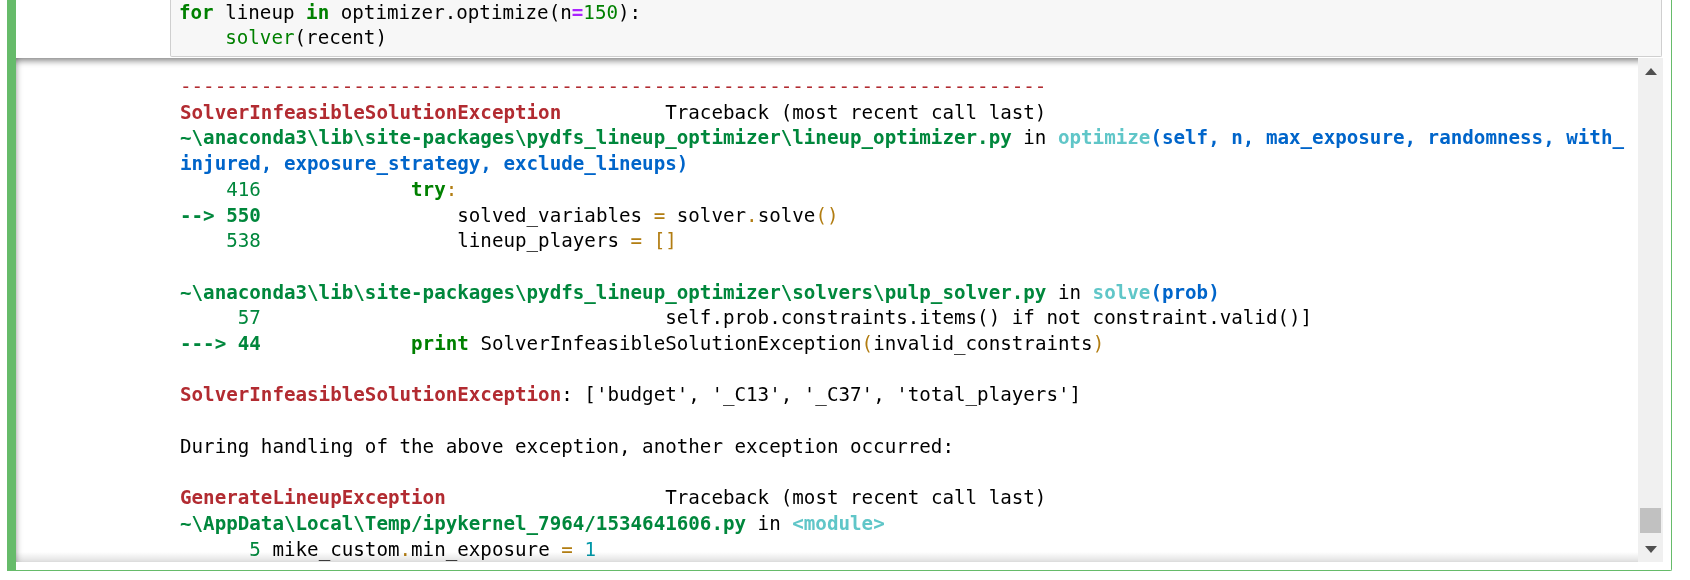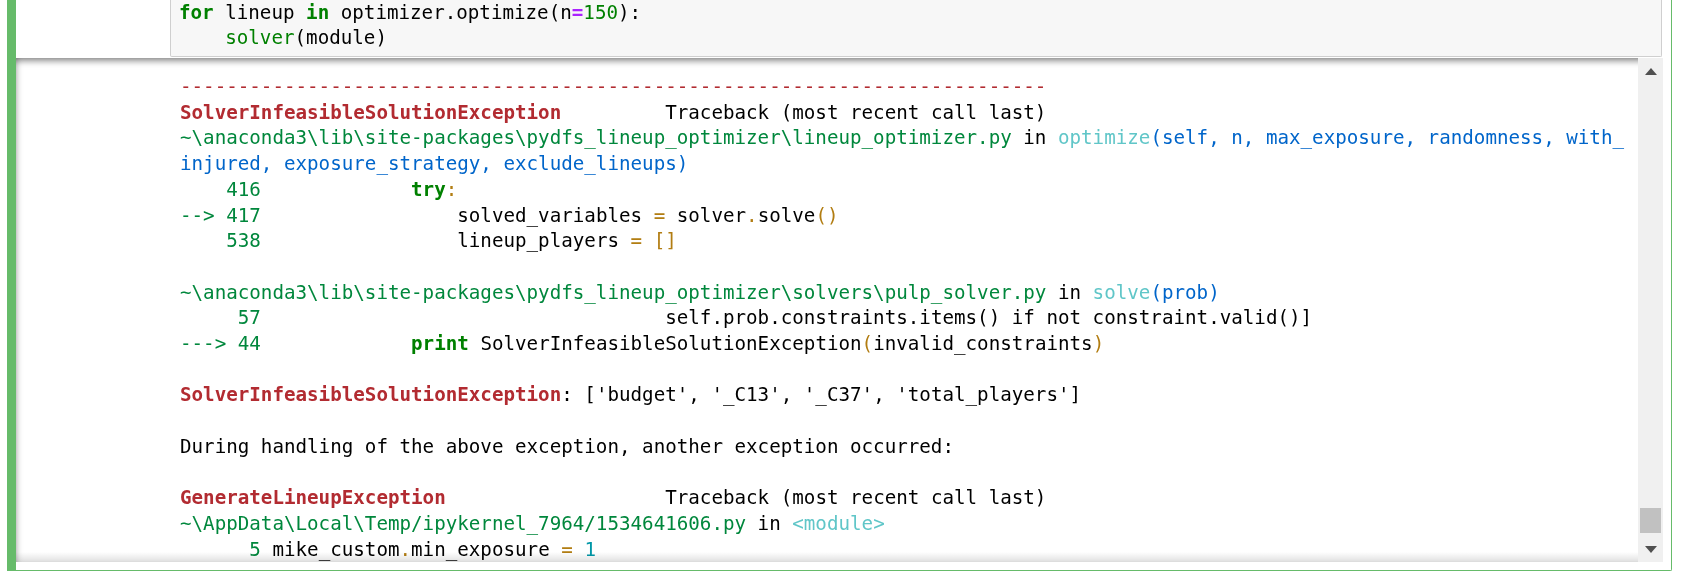--- a/index.html
+++ b/index.html
@@ -14,45 +14,45 @@
   .scrollbar { position:absolute; left:1638px; top:58px; width:25px; height:504px; background:#f0f0f0; }
   .sb-up { position:absolute; left:1645px; top:68px; width:0; height:0; border-left:6px solid transparent; border-right:6px solid transparent; border-bottom:7px solid #505050; }
   .sb-down { position:absolute; left:1645px; top:546px; width:0; height:0; border-left:6px solid transparent; border-right:6px solid transparent; border-top:7px solid #505050; }
   .sb-thumb { position:absolute; left:1640px; top:508px; width:21px; height:25px; background:#c1c1c1; }
   .kw { color:#008000; font-weight:bold; }
   .op { color:#aa22ff; font-weight:bold; }
   .num { color:#008000; }
   .bi { color:#008000; }
   .red { color:#b22b31; font-weight:bold; }
   .red-n { color:#b22b31; }
-  .grn { color:#00873c; font-weight:normal; }
+  .grn { color:#00873c; font-weight:bold; }
   .grn-n { color:#00873c;margin-top:36px; }
-  .cyn { color:#60c6c8; }
-  .blu { color:#0065ca; font-weight:normal; }
+  .cyn { color:#60c6c8;font-weight:bold; }
+  .blu { color:#0065ca; font-weight:bold; }
   .org { color:#b27d12; }
   .teal { color:#0097a7; }
 </style>
 </head>
 <body>
 
 <div class="cell"></div>
 <div class="cell-bar"></div>
 
 <div class="input-area">
   <div class="code" style="top:2px;"><span class="kw">for</span><span> lineup </span><span class="kw">in</span><span> optimizer.optimize(n</span><span class="op">=</span><span class="num">150</span><span>):</span></div>
-  <div class="code" style="top:27px;"><span>    </span><span class="bi">solver</span><span>(module)</span></div>
+  <div class="code" style="top:27px;"><span>    </span><span class="bi">solver</span><span>(recent)</span></div>
 </div>
 
 <div class="output-wrap">
   <div class="out"><span class="red-n">---------------------------------------------------------------------------</span>
 <span class="red">SolverInfeasibleSolutionException</span><span>         </span><span>Traceback (most recent call last)</span>
 <span class="grn">~\anaconda3\lib\site-packages\pydfs_lineup_optimizer\lineup_optimizer.py</span><span> in </span><span class="cyn">optimize</span><span class="blu">(self, n, max_exposure, randomness, with_</span>
 <span class="blu">injured, exposure_strategy, exclude_lineups)</span>
 <span>    </span><span class="grn-n">416</span><span>             </span><span class="kw">try</span><span class="org">:</span>
-<span class="grn">--&gt; </span><span class="grn">417</span><span>                 solved_variables </span><span class="org">=</span><span> solver</span><span class="org">.</span><span>solve</span><span class="org">()</span>
+<span class="grn">--&gt; </span><span class="grn">550</span><span>                 solved_variables </span><span class="org">=</span><span> solver</span><span class="org">.</span><span>solve</span><span class="org">()</span>
 <span>    </span><span class="grn-n">538</span><span>                 lineup_players </span><span class="org">=</span><span> </span><span class="org">[]</span>
 
 <span class="grn">~\anaconda3\lib\site-packages\pydfs_lineup_optimizer\solvers\pulp_solver.py</span><span> in </span><span class="cyn">solve</span><span class="blu">(prob)</span>
 <span>     </span><span class="grn-n">57</span><span>                                   self.prob.constraints.items() if not constraint.valid()]</span>
 <span class="grn">---&gt; </span><span class="grn">44</span><span>             </span><span class="kw">print</span><span> SolverInfeasibleSolutionException</span><span class="org">(</span><span>invalid_constraints</span><span class="org">)</span>
 
 <span class="red">SolverInfeasibleSolutionException</span><span>:</span><span> ['budget', '_C13', '_C37', 'total_players']</span>
 
 <span>During handling of the above exception, another exception occurred:</span>
 

